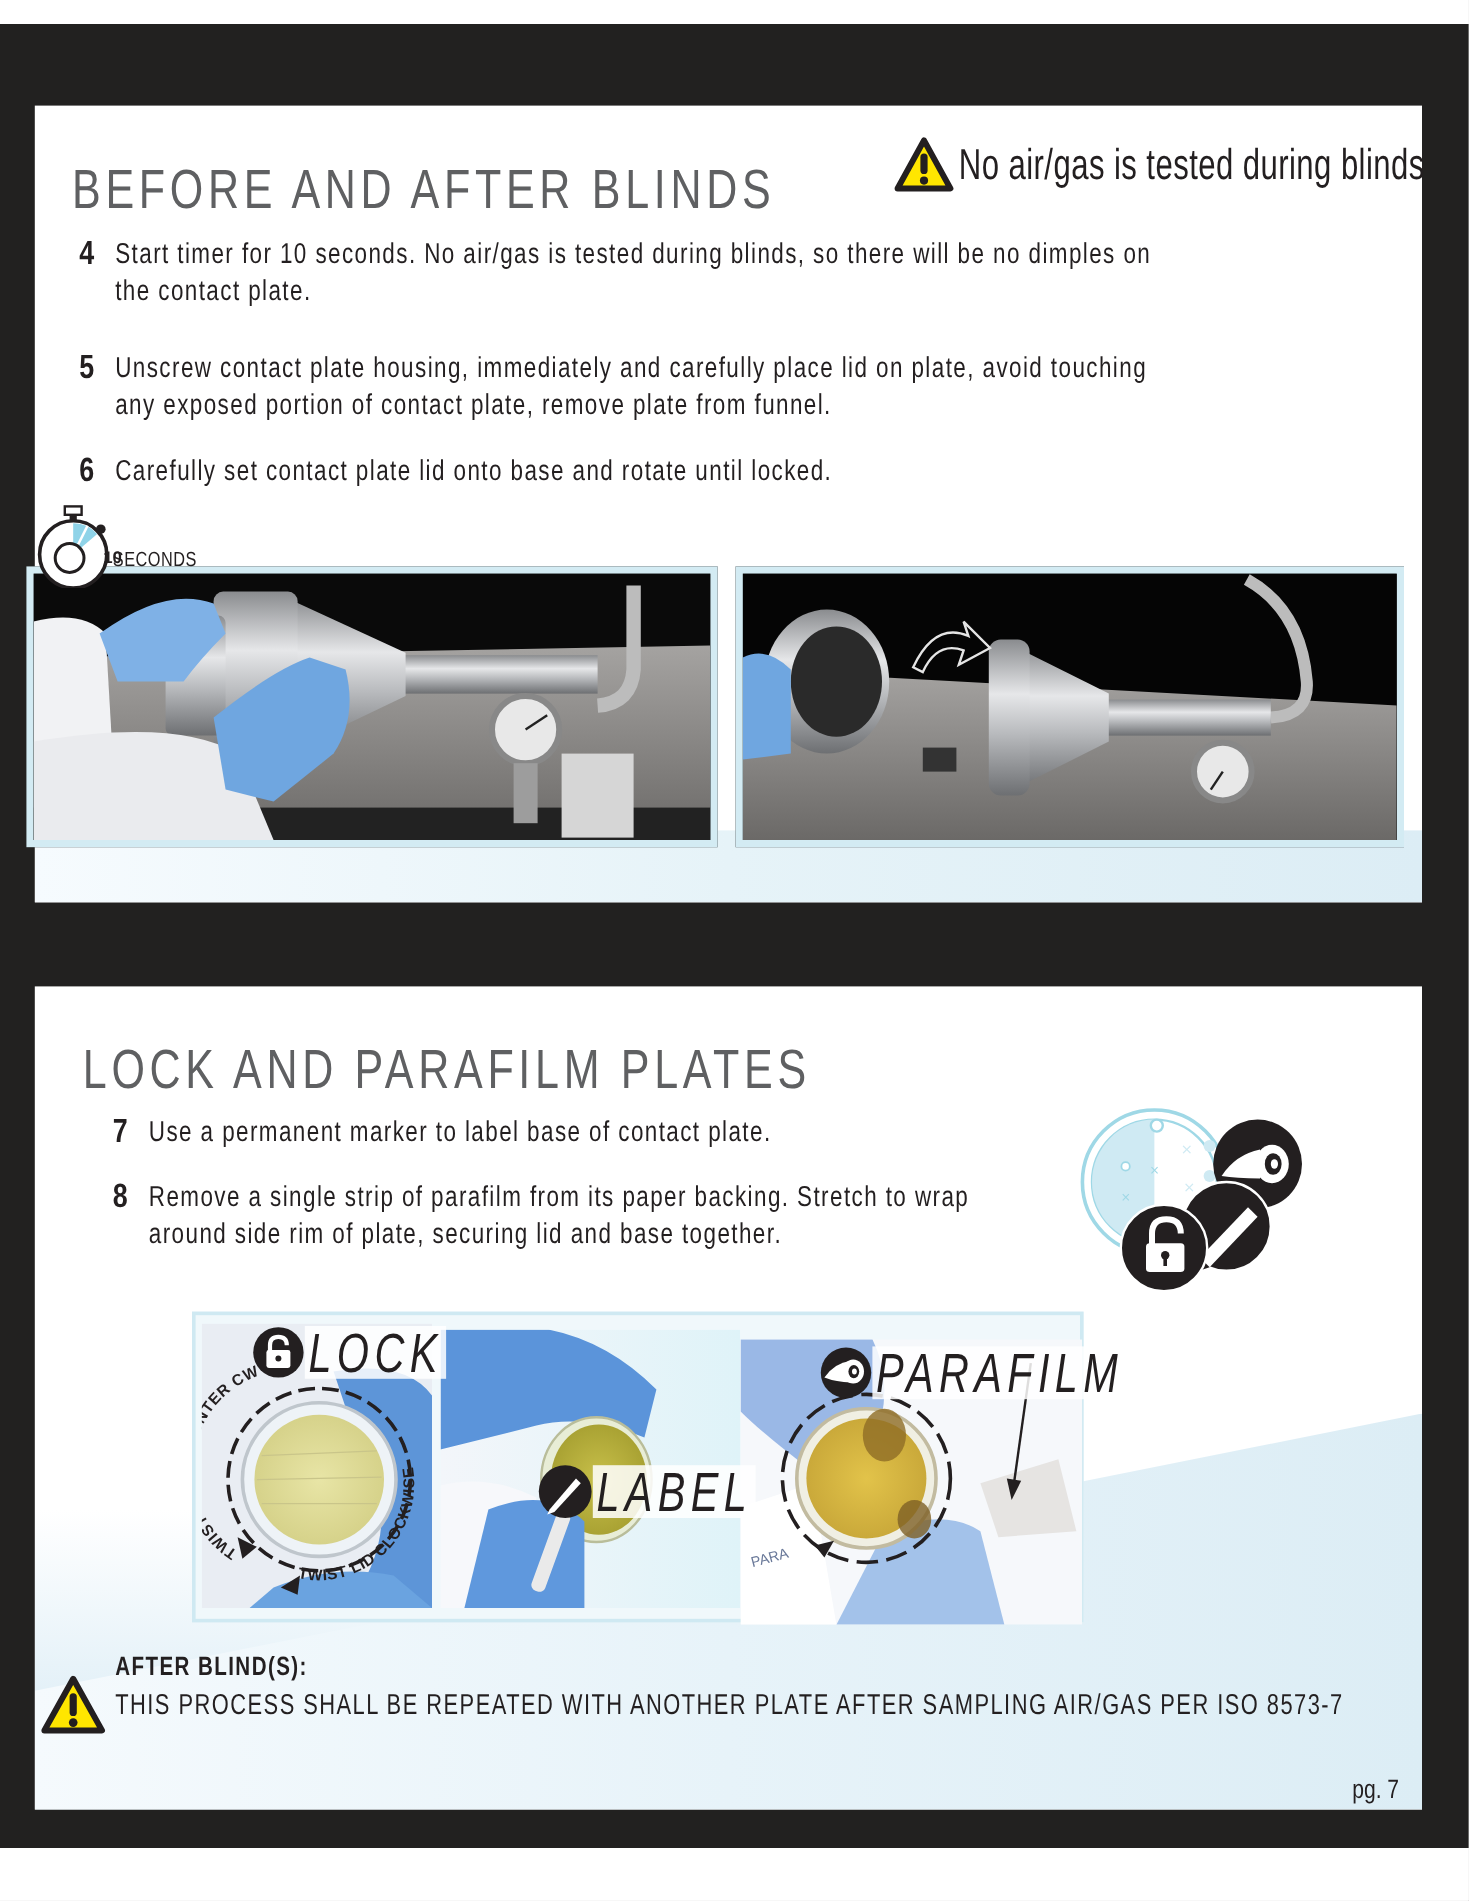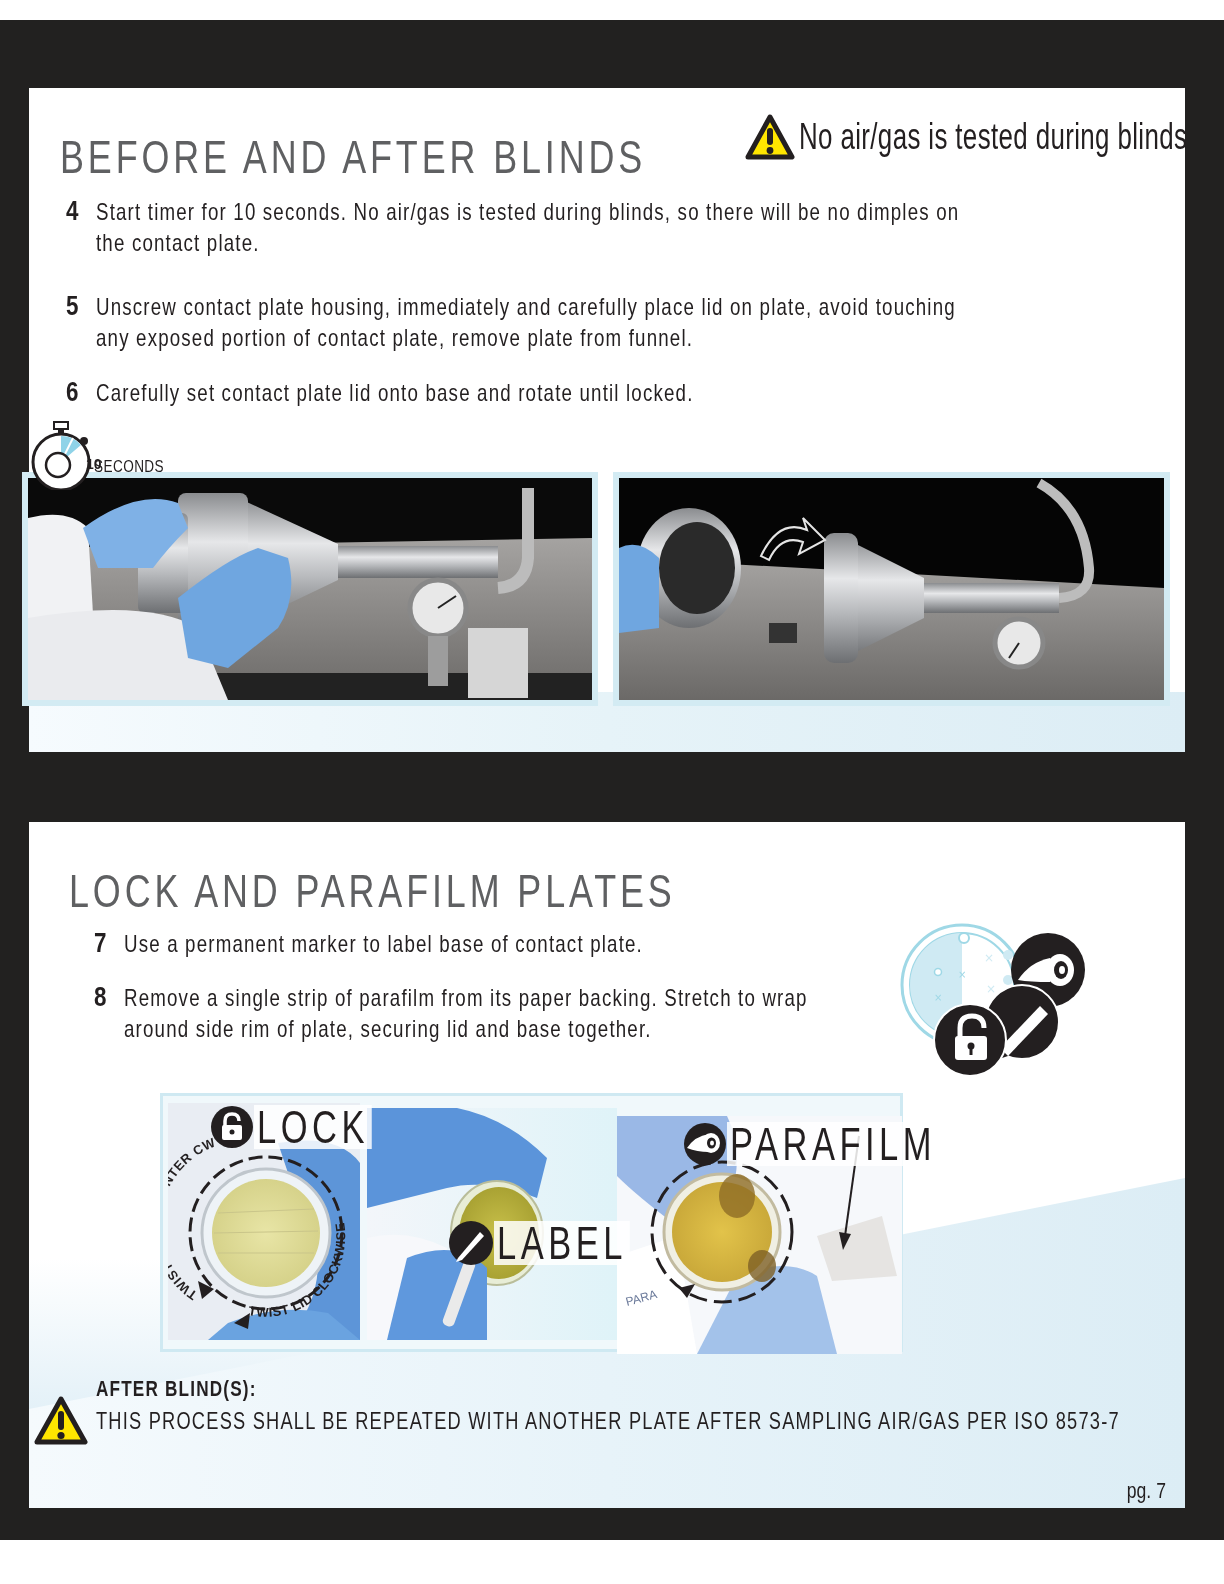--- a/index.html
+++ b/index.html
@@ -38,21 +38,21 @@
   .timer .label { position: absolute; left: 66px; top: 37px; font-size: 17px; letter-spacing: 0.5px;
     transform: scaleX(0.8); transform-origin: left top; white-space: nowrap; color: #231f20; }
 
   .photo { position: absolute; border: 6px solid #d3ebf3; background: #111; overflow: hidden; }
   .photo svg { display: block; }
 
   .strip { position: absolute; left: 160px; top: 1093px; width: 743px; height: 259px;
     border: 3px solid #cfe9f2; background: #f0f8fb; }
   .tile { position: absolute; overflow: hidden; }
 
-  .tag { position: absolute; display: flex; align-items: center; }
+  .tag { position: absolute; display: flex; align-items: center; font-style: italic; }
   .tag .tag-text { background: rgba(255,255,255,0.85); font-size: 46px; letter-spacing: 6px; color: #231f20;
     padding: 0 4px; line-height: 44px; transform: scaleX(0.75); transform-origin: left center; white-space: nowrap; }
 
   .after { position: absolute; left: 34px; top: 1376px; }
   .after .head { position: absolute; left: 62px; top: 0; font-weight: 700; font-size: 22px; letter-spacing: 1.5px;
     transform: scaleX(0.78); transform-origin: left top; white-space: nowrap; }
   .after .line { position: absolute; left: 62px; top: 31px; font-size: 24px; letter-spacing: 1.6px;
     transform: scaleX(0.76); transform-origin: left top; white-space: nowrap; }
   .page-num { position: absolute; right: 58px; top: 1478px; font-size: 22px; transform: scaleX(0.8);
     transform-origin: right top; }

